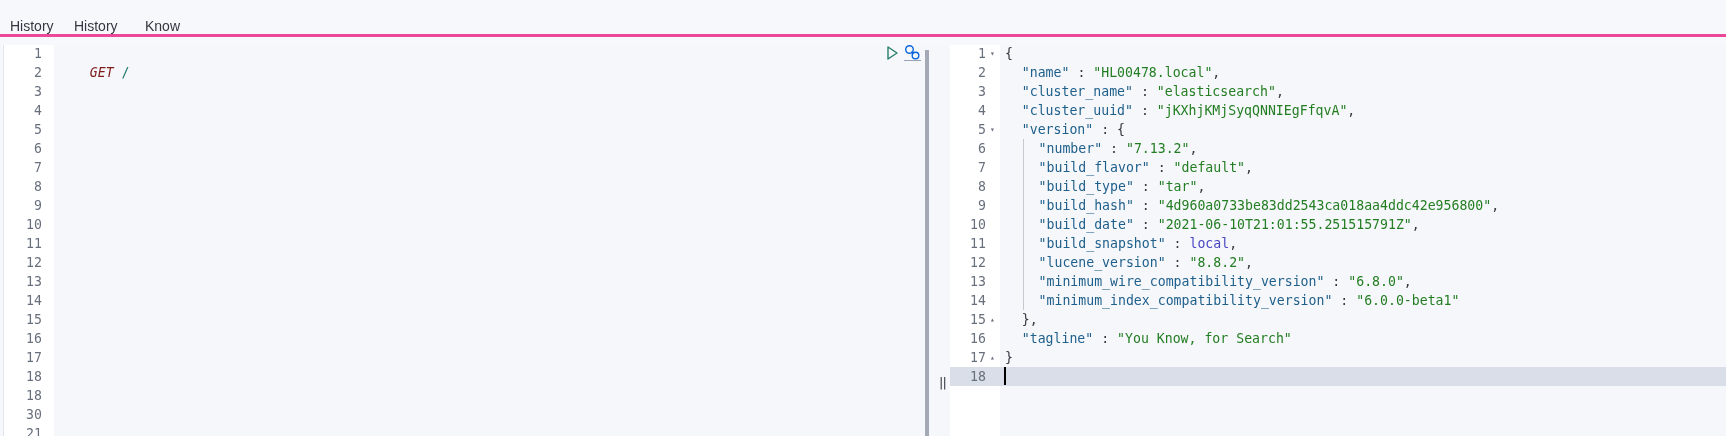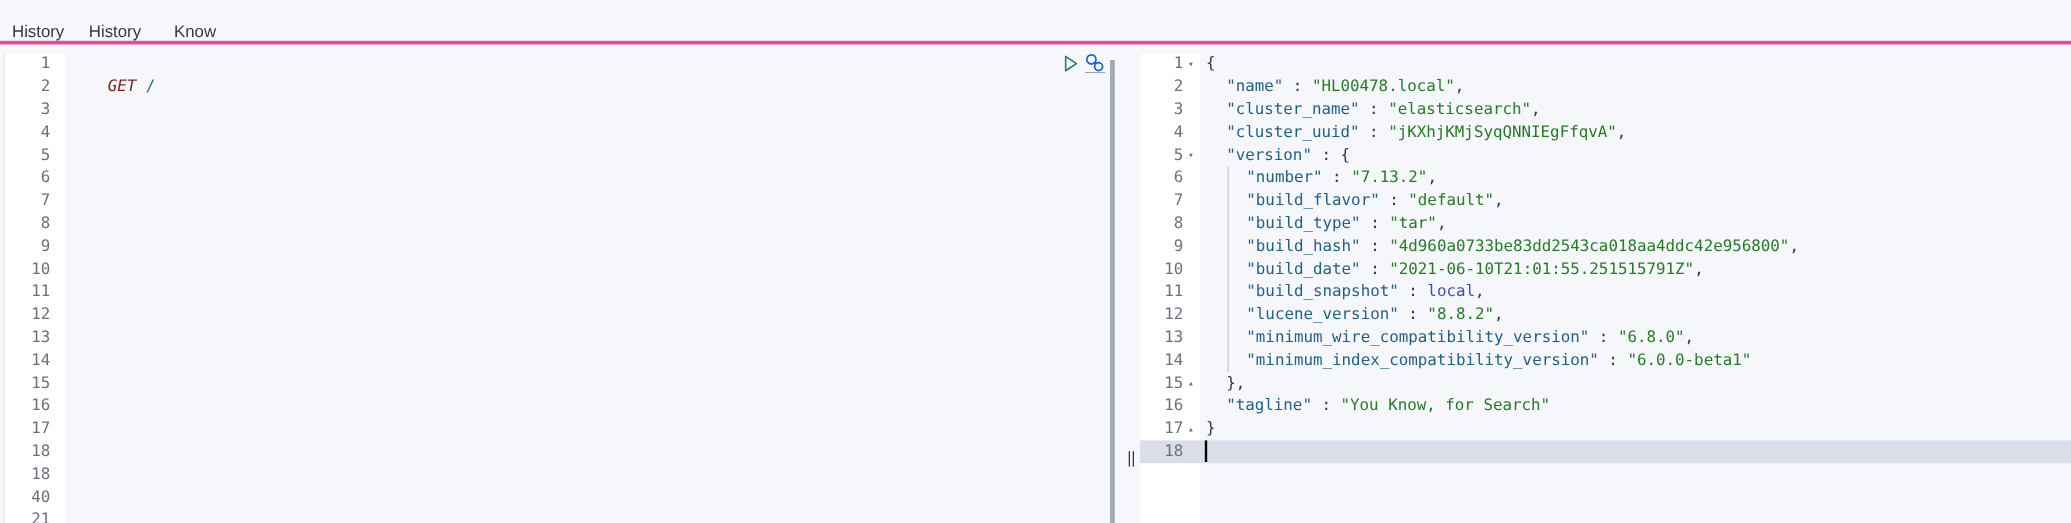--- a/index.html
+++ b/index.html
@@ -83,21 +83,21 @@
       <div class="gutter-line" style="top: 170px;">10</div>
       <div class="gutter-line" style="top: 189px;">11</div>
       <div class="gutter-line" style="top: 208px;">12</div>
       <div class="gutter-line" style="top: 227px;">13</div>
       <div class="gutter-line" style="top: 246px;">14</div>
       <div class="gutter-line" style="top: 265px;">15</div>
       <div class="gutter-line" style="top: 284px;">16</div>
       <div class="gutter-line" style="top: 303px;">17</div>
       <div class="gutter-line" style="top: 322px;">18</div>
       <div class="gutter-line" style="top: 341px;">18</div>
-      <div class="gutter-line" style="top: 360px;">40</div>
+      <div class="gutter-line" style="top: 360px;">30</div>
       <div class="gutter-line" style="top: 379px;">21</div>
     </div>
   <div class="code-line" style="left:54px; top:-1px;">
     <span class="tok-method">GET</span><span> </span><span class="tok-path">/</span>
   </div>
   <div class="action-icons">
     <span class="icon-btn" style="left:3px">
       <svg width="11" height="14" viewBox="0 0 11 14">
           <path d="M1 1 L10 7 L1 13 Z" fill="none" stroke="#287d6c" stroke-width="1.4" stroke-linejoin="round"></path>
         </svg>

